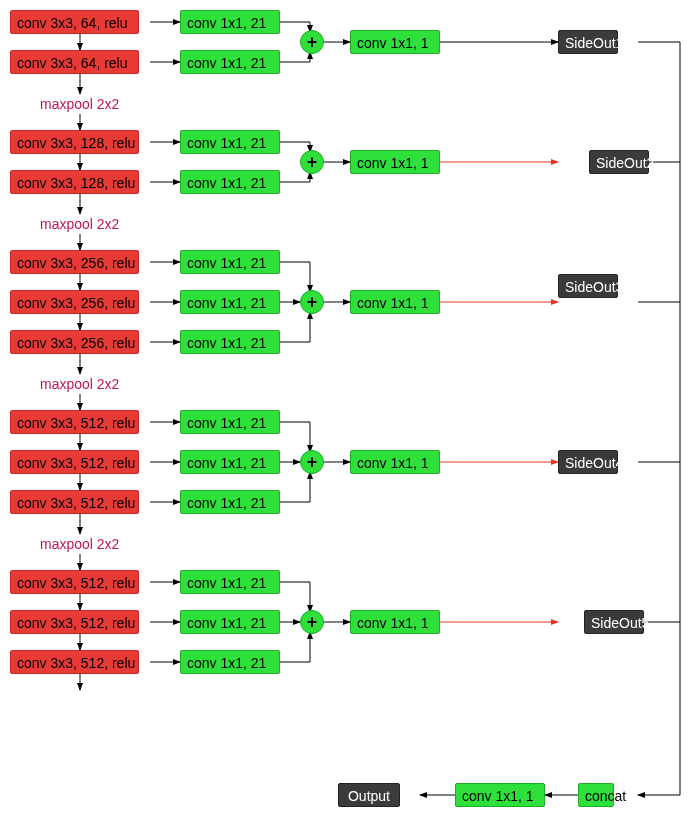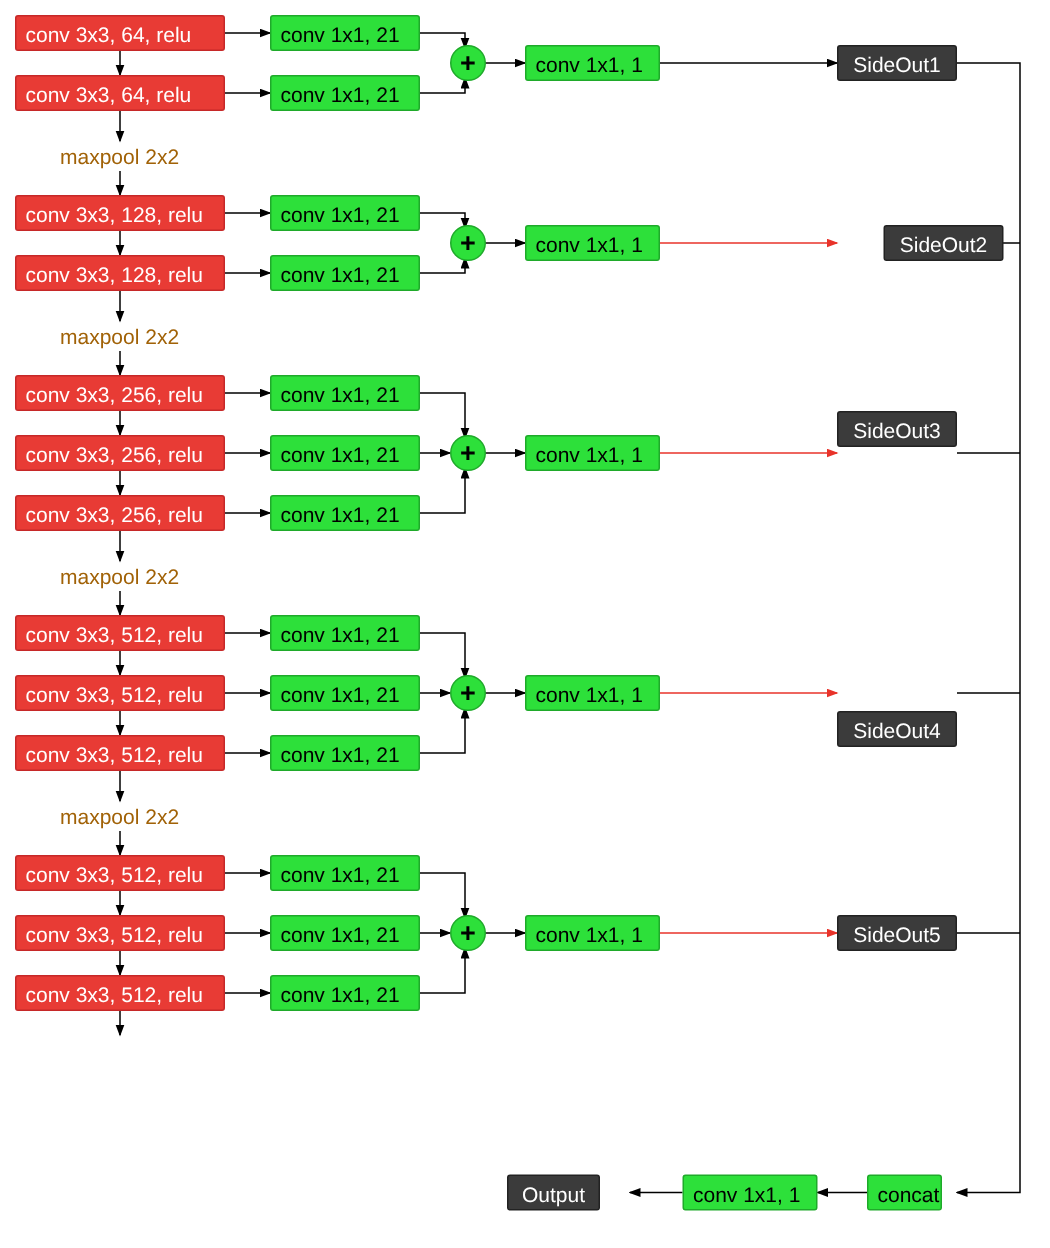--- a/index.html
+++ b/index.html
@@ -1,26 +1,26 @@
 <!DOCTYPE html>
 <html><head>
 <meta charset="utf-8">
 <style>
 *{margin:0;padding:0;box-sizing:border-box}
 body{font-family:Arial,Helvetica,sans-serif;font-size:14px;background:#fff;width:700px;height:832px;position:relative}
 .box{position:absolute;height:24px;line-height:24px;padding:0 6px;border-radius:2px;white-space:nowrap}
-.red{background:#e83b35;color:#ffffff;border:1px solid #c62828;width:140px}
+.red{background:#e83b35;color:#000000;border:1px solid #c62828;width:129px}
 .green{background:#2de03a;color:#000;border:1px solid #1faa2a}
 .green-sm{width:100px}
 .green-final{width:90px}
 .dark{background:#3b3b3b;color:#fff;border:1px solid #222;text-align:center}
-.side{width:80px}
+.side{width:60px}
 .output{width:62px}
-.concat{width:50px}
-.pool{position:absolute;font-size:14px;color:#a16207}
+.concat{width:36px}
+.pool{position:absolute;font-size:14px;color:#be185d}
 .plus{position:absolute;width:24px;height:24px;border-radius:50%;background:#2de03a;border:1px solid #1faa2a;color:#000;font-size:18px;font-weight:bold;text-align:center;line-height:22px}
 svg{position:absolute;top:0;left:0;pointer-events:none}
 </style>
 </head>
 <body>
 
 <svg width="700" height="832">
   <defs>
     <marker id="ah" markerWidth="8" markerHeight="8" refX="7" refY="3" orient="auto">
       <path d="M0,0 L8,3 L0,6 Z" fill="#000"></path>
@@ -134,28 +134,28 @@
 <div class="pool" style="top:376px;left:40px">maxpool 2x2</div>
 
 <div class="box red" style="top:410px;left:10px">conv 3x3, 512, relu</div>
 <div class="box red" style="top:450px;left:10px">conv 3x3, 512, relu</div>
 <div class="box red" style="top:490px;left:10px">conv 3x3, 512, relu</div>
 <div class="box green green-sm" style="top:410px;left:180px">conv 1x1, 21</div>
 <div class="box green green-sm" style="top:450px;left:180px">conv 1x1, 21</div>
 <div class="box green green-sm" style="top:490px;left:180px">conv 1x1, 21</div>
 <div class="plus" style="top:450px;left:300px">+</div>
 <div class="box green green-final" style="top:450px;left:350px">conv 1x1, 1</div>
-<div class="box dark side" style="top:474px;left:558px">SideOut4</div>
+<div class="box dark side" style="top:450px;left:558px">SideOut4</div>
 <div class="pool" style="top:536px;left:40px">maxpool 2x2</div>
 
 <div class="box red" style="top:570px;left:10px">conv 3x3, 512, relu</div>
 <div class="box red" style="top:610px;left:10px">conv 3x3, 512, relu</div>
 <div class="box red" style="top:650px;left:10px">conv 3x3, 512, relu</div>
 <div class="box green green-sm" style="top:570px;left:180px">conv 1x1, 21</div>
 <div class="box green green-sm" style="top:610px;left:180px">conv 1x1, 21</div>
 <div class="box green green-sm" style="top:650px;left:180px">conv 1x1, 21</div>
 <div class="plus" style="top:610px;left:300px">+</div>
 <div class="box green green-final" style="top:610px;left:350px">conv 1x1, 1</div>
-<div class="box dark side" style="top:610px;left:558px">SideOut5</div>
+<div class="box dark side" style="top:610px;left:584px">SideOut5</div>
 
 <div class="box green concat" style="top:783px;left:578px;text-align:center">concat</div>
 <div class="box green green-final" style="top:783px;left:455px">conv 1x1, 1</div>
 <div class="box dark output" style="top:783px;left:338px">Output</div>
 
 </body></html>

